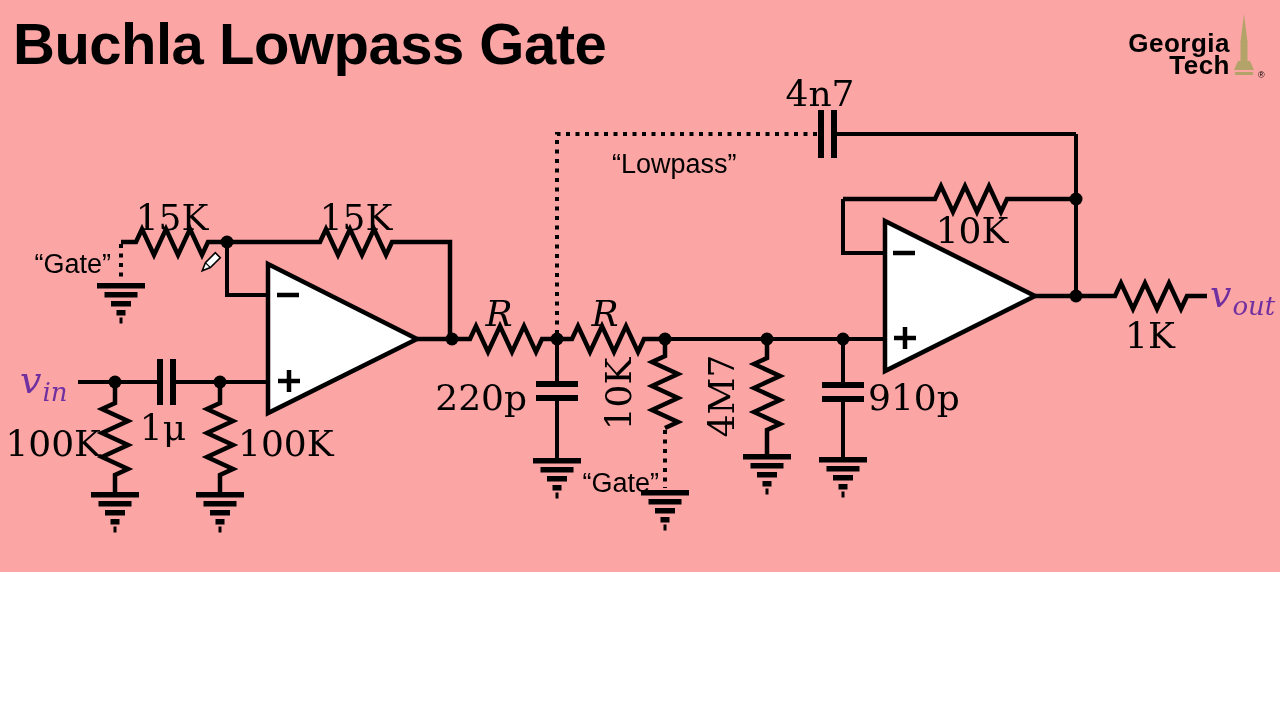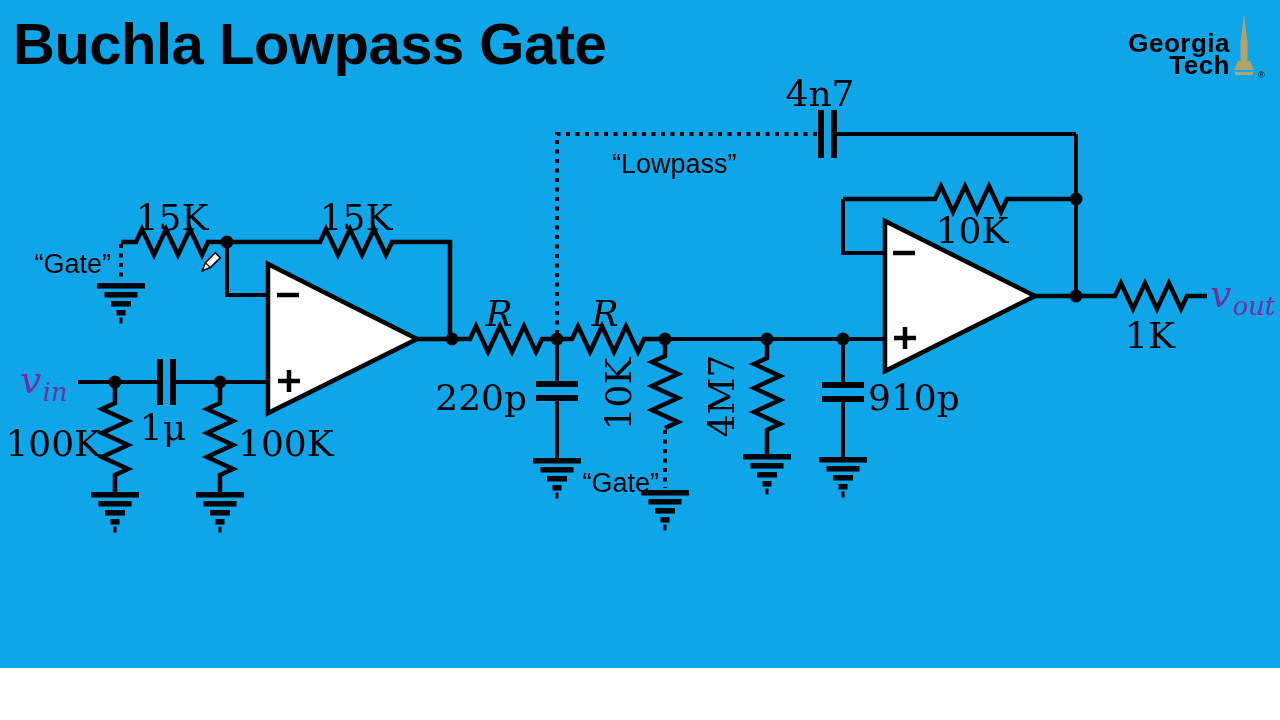--- a/index.html
+++ b/index.html
@@ -1,16 +1,16 @@
 <!DOCTYPE html>
 <html><head>
 <meta charset="utf-8">
 <style>
   html,body{margin:0;padding:0;background:#ffffff;}
-  .stage{position:relative;width:1280px;height:668px;background:#0ea5e9;overflow:hidden;}
+  .stage{position:relative;width:1280px;height:572px;background:#fca5a5;overflow:hidden;}
   svg{display:block;}
   text{fill:#000;}
   .title{font-family:"Liberation Sans",sans-serif;font-weight:bold;font-size:58px;letter-spacing:-0.5px;}
   .val{font-family:"DejaVu Serif",serif;font-size:36px;}
   .ital{font-style:italic;}
   .ann{font-family:"Liberation Sans",sans-serif;font-size:27px;}
   .mathvar{font-family:"DejaVu Serif",serif;font-style:italic;font-size:38px;}
   .mathsub{font-family:"DejaVu Serif",serif;font-style:italic;font-size:26px;}
   .logo-word{font-family:"Liberation Sans",sans-serif;font-weight:bold;font-size:26px;letter-spacing:0.5px;}
   .logo-reg{font-family:"Liberation Sans",sans-serif;font-size:9px;}

